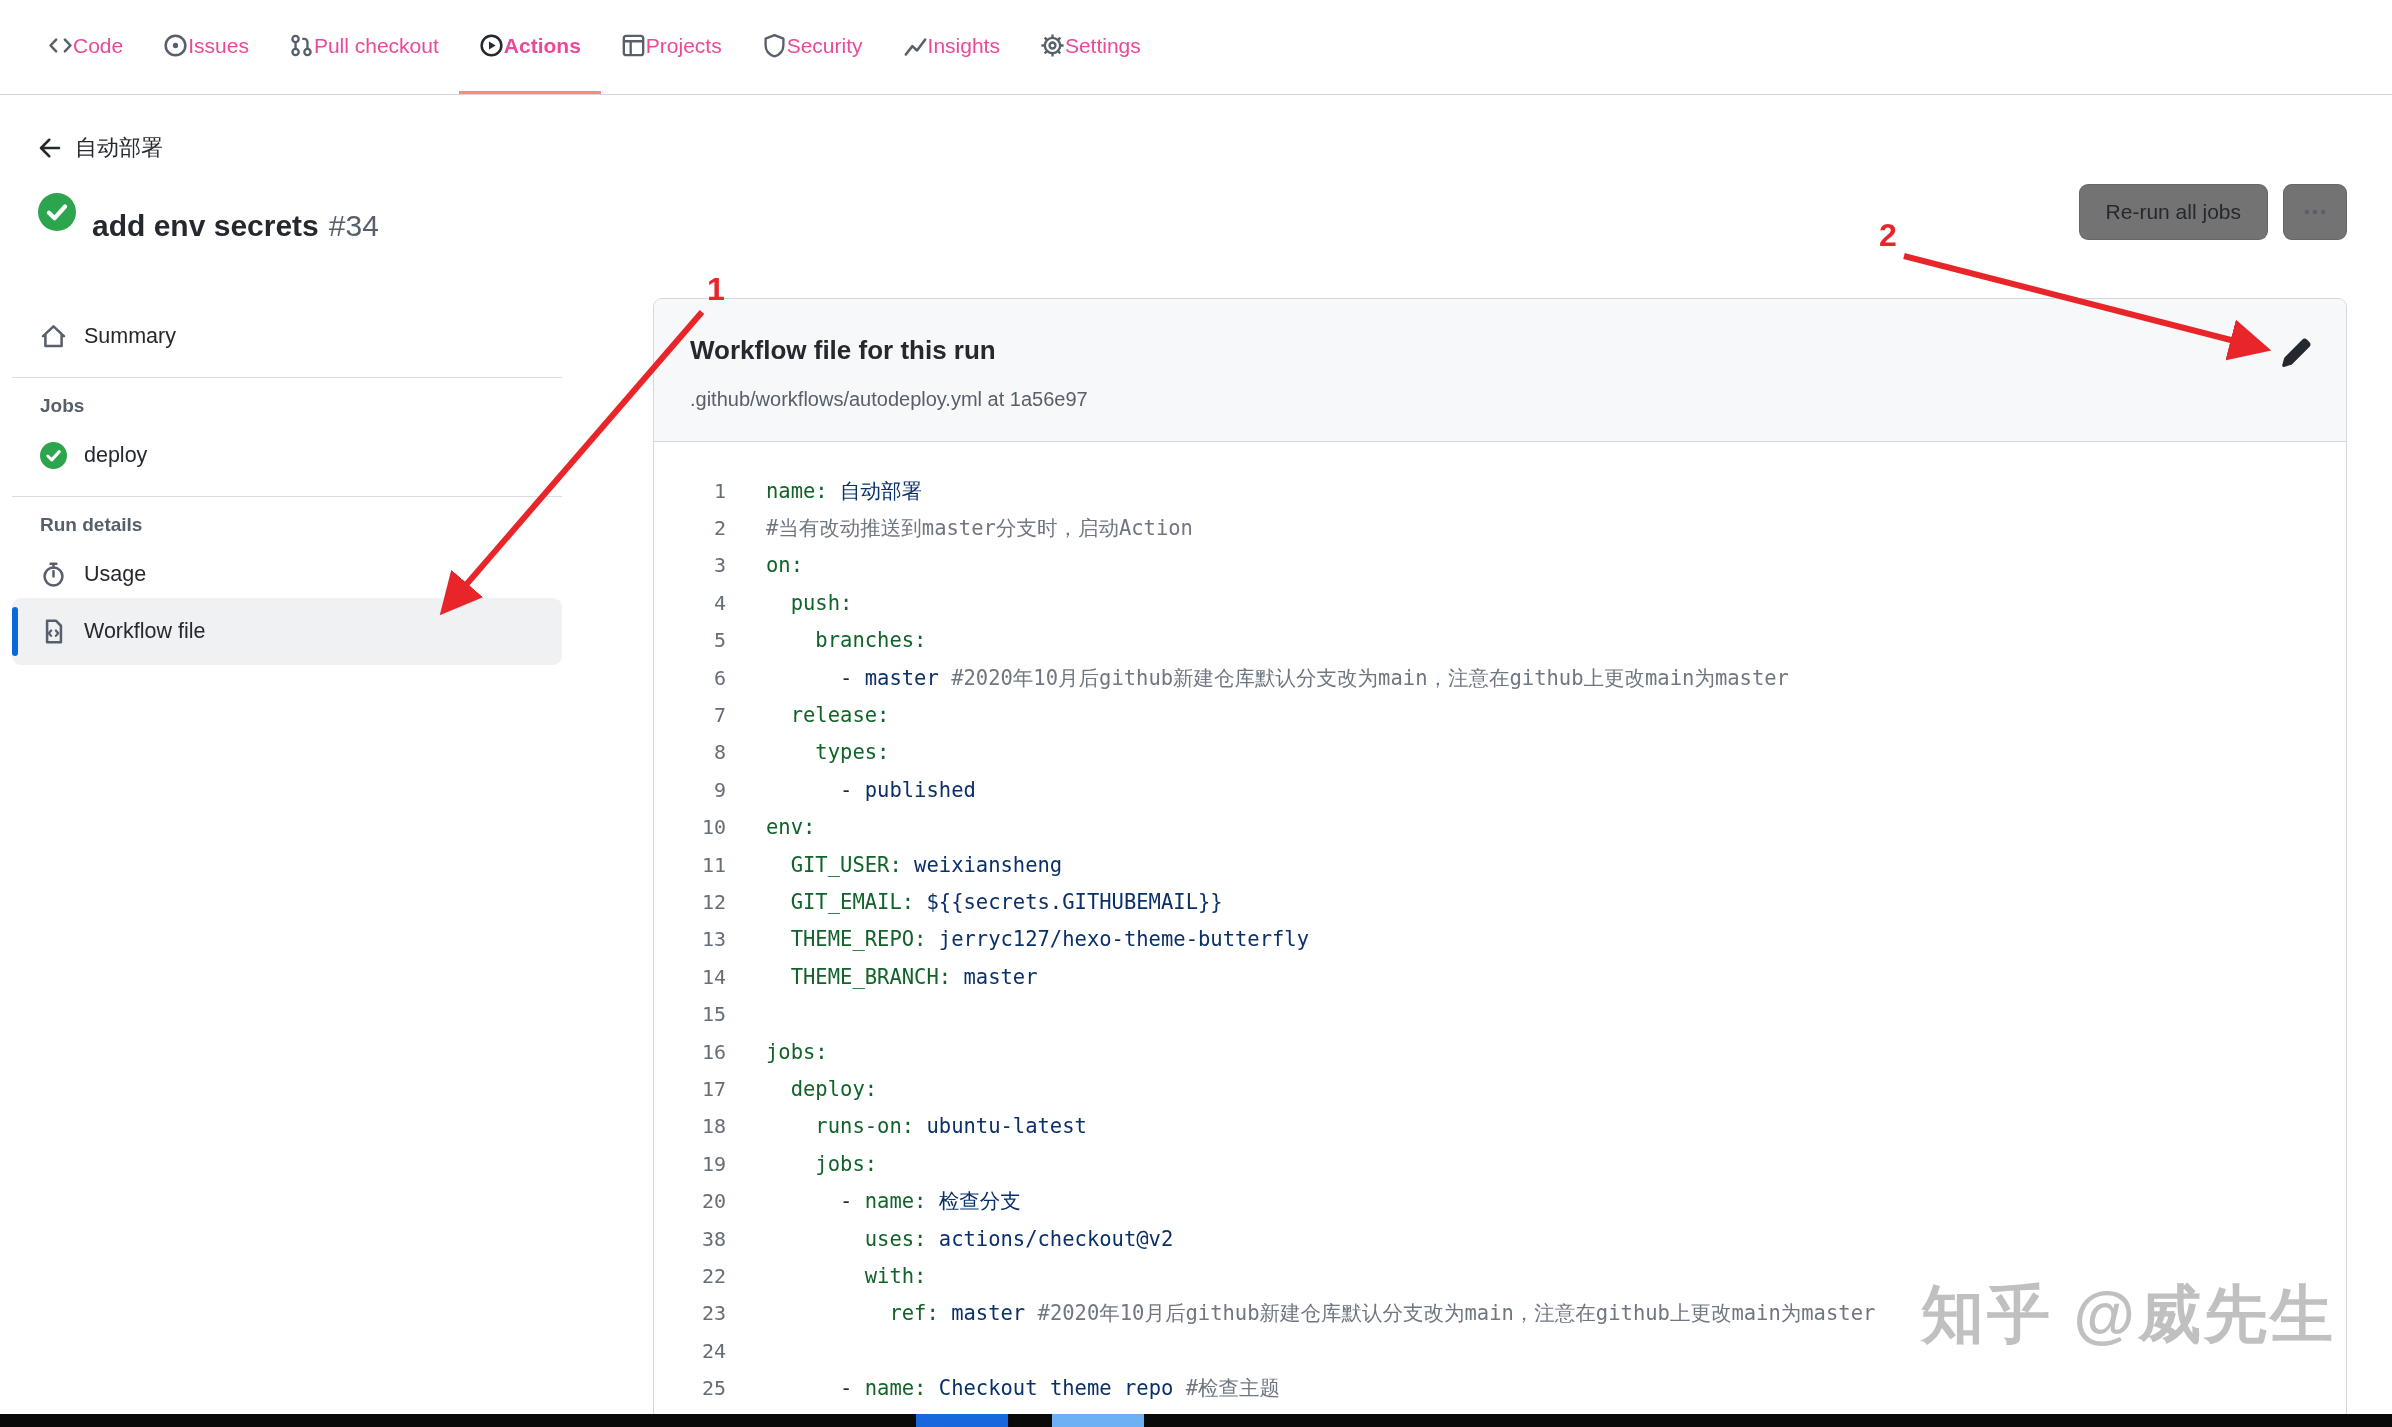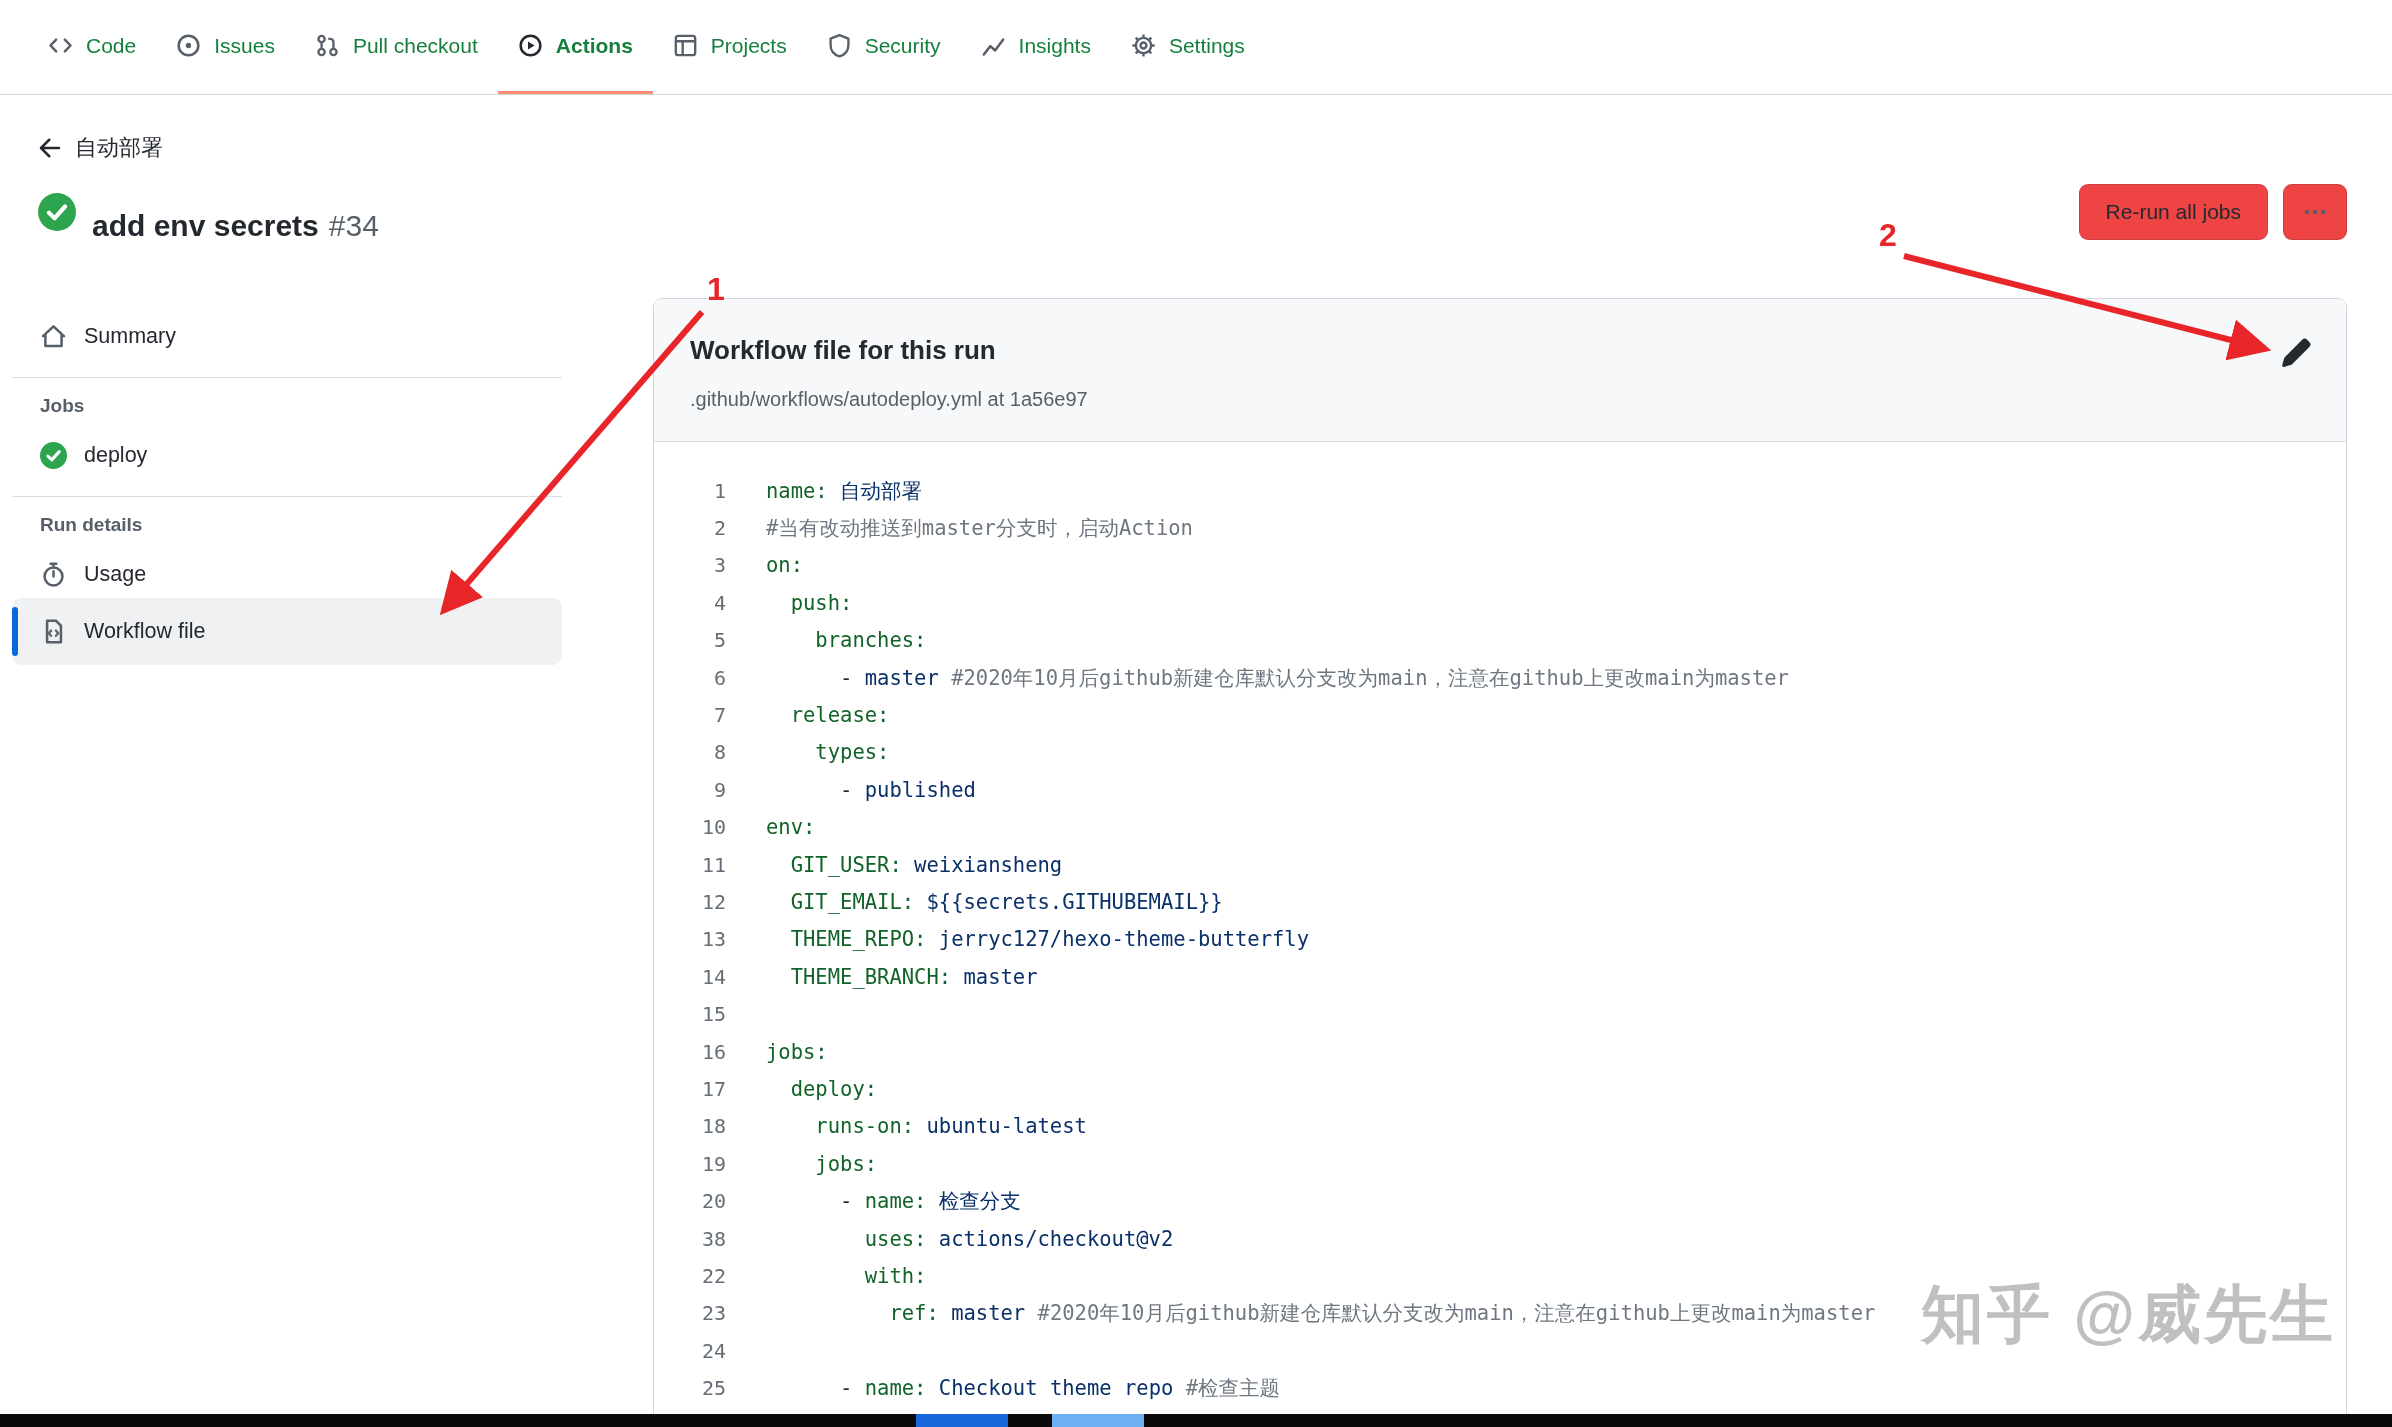--- a/index.html
+++ b/index.html
@@ -1,35 +1,35 @@
 <!DOCTYPE html>
 <html><head>
 <meta charset="utf-8">
 <style>
   html,body{margin:0;padding:0;background:#fff;}
   .page{position:relative;width:2392px;height:1427px;overflow:hidden;background:#fff;
         font-family:"Liberation Sans","DejaVu Sans",sans-serif;color:#24292f;}
 
   
   .topnav{height:95px;display:flex;align-items:stretch;padding-left:28px;border-bottom:1px solid #d0d7de;background:#fff;box-sizing:border-box;}
-  .tab{display:flex;align-items:center;gap:13px;padding:0 20px;font-size:21px;color:#15803d;
+  .tab{display:flex;align-items:center;padding:0 20px;font-size:21px;color:#ec4899;
        border-bottom:3px solid transparent;cursor:pointer;}
   .tab.active{font-weight:600;border-bottom-color:#fd8c73;}
   .ticon{width:25px;height:25px;color:#57606a;flex-shrink:0;}
   .tab.active .ticon{color:#24292f;}
 
   
   .runheader{padding:0 45px 0 38px;}
   .backrow{display:flex;align-items:center;gap:13px;margin-top:38px;font-size:22px;color:#24292f;width:max-content;cursor:pointer;}
   .titlerow{display:flex;align-items:center;margin-top:18px;gap:16px;}
   .check-big{width:38px;height:38px;flex-shrink:0;}
   h1{font-size:30px;margin:0;font-weight:600;display:flex;align-items:baseline;gap:10px;}
   .runnum{color:#57606a;font-weight:400;margin-top:28px;}
   .header-actions{margin-left:auto;display:flex;gap:15px;align-items:center;}
-  .btn{height:56px;padding:0 26px;background:#ef4444;border:1px solid rgba(27,31,36,0.15);
+  .btn{height:56px;padding:0 26px;background:#737373;border:1px solid rgba(27,31,36,0.15);
        border-radius:9px;font-size:21px;font-weight:500;color:#24292f;font-family:inherit;cursor:pointer;}
   .btn.kebab{width:64px;padding:0;display:flex;align-items:center;justify-content:center;}
 
   
   .content{display:flex;margin-top:55px;}
   .sidebar{width:653px;flex-shrink:0;padding-left:12px;box-sizing:border-box;padding-top:14px;}
   .side-item{position:relative;display:flex;align-items:center;gap:17px;height:48px;padding-left:28px;
              font-size:21.5px;border-radius:9px;width:550px;box-sizing:border-box;cursor:pointer;}
   .side-item.selected{background:#eff1f3;font-weight:400;height:67px;}
   .side-item.selected::before{content:"";position:absolute;left:0;top:9px;bottom:9px;width:6px;border-radius:3px;background:#0969da;}

